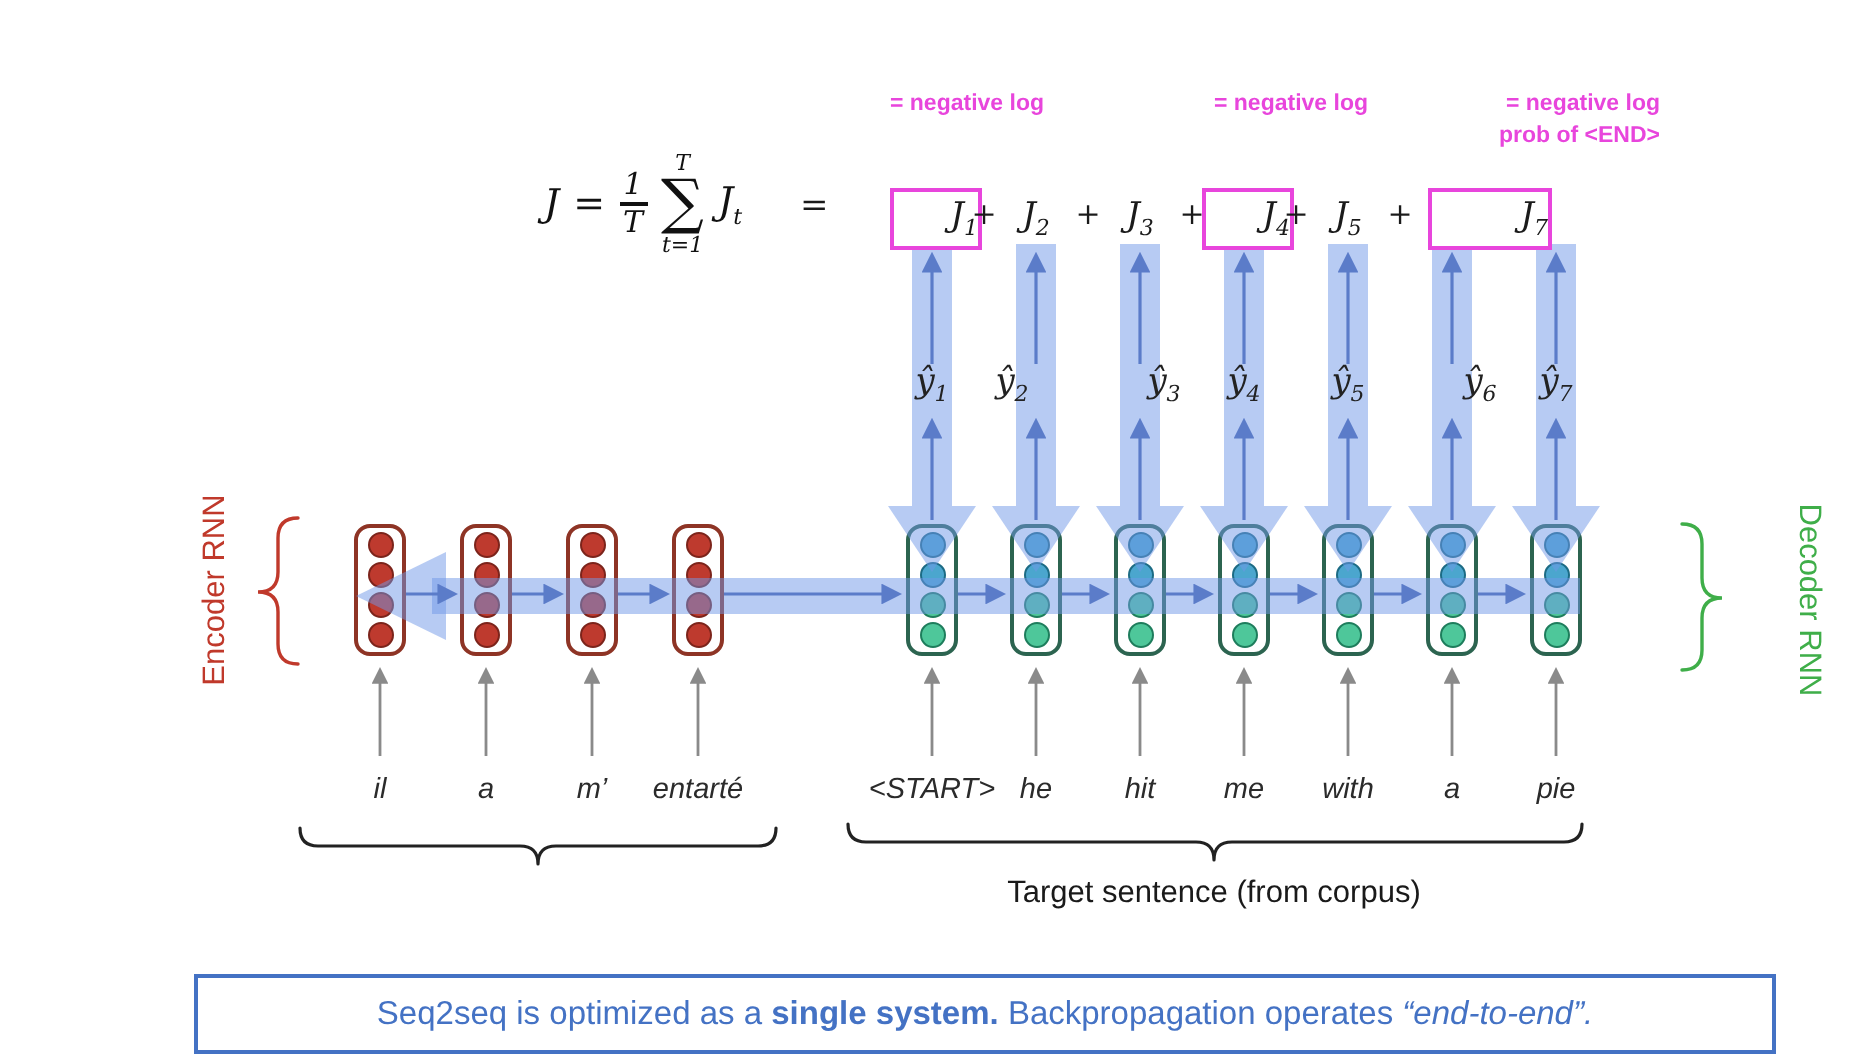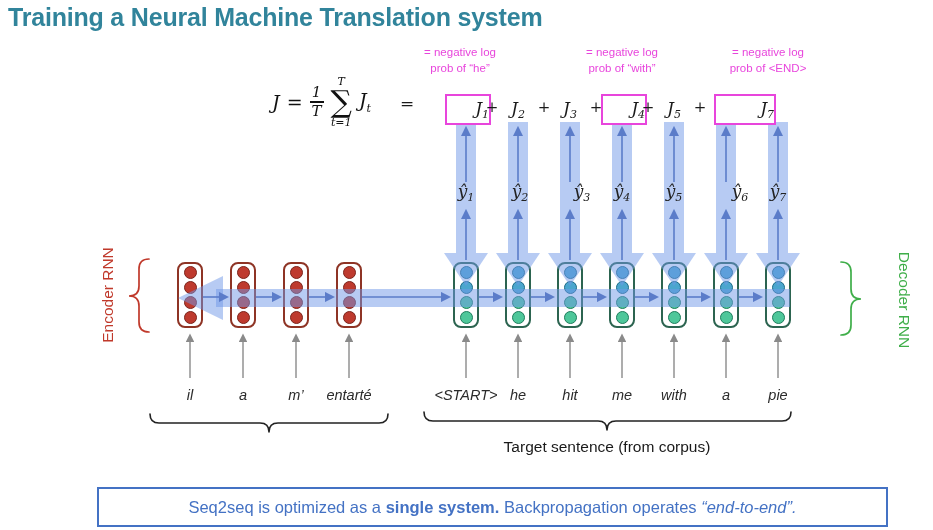--- a/index.html
+++ b/index.html
@@ -16,21 +16,21 @@
            font-family:"DejaVu Serif",serif;font-style:italic;font-size:19px;color:#111;}
   .frac{display:inline-flex;flex-direction:column;align-items:center;font-size:15px;line-height:15px;}
   .frac .bar{width:14px;height:1.4px;background:#111;margin:1px 0;}
   .bigsum{display:inline-flex;flex-direction:column;align-items:center;line-height:1;}
   .bigsum .lim{font-size:11px;font-style:italic;line-height:11px;}
   .bigsum .sigma{font-size:30px;font-style:normal;line-height:30px;}
   .math{font-family:"DejaVu Serif",serif;font-style:italic;}
   .math sub{font-size:11px;font-style:italic;}
   .eq2{left:400px;top:93px;font-family:"DejaVu Serif",serif;font-size:17px;}
 
-  .annot{top:44px;width:124px;text-align:center;font-size:11.5px;line-height:16px;color:#E845DC;}
+  .annot{top:44px;width:124px;text-align:right;font-size:11.5px;line-height:16px;color:#E845DC;font-weight:bold;}
 
   .jterm{top:98px;width:40px;text-align:center;font-size:17px;}
   .jbox{top:94px;width:42px;height:27px;border:2px solid #E845DC;background:#fff;
         display:flex;align-items:center;justify-content:flex-end;font-size:17px;}
   .plus{top:98px;width:14px;text-align:center;font-size:15px;font-family:"DejaVu Serif",serif;}
 
   .yhat{top:181px;width:32px;text-align:center;font-size:17px;color:#222;}
 
   .cellbox{top:262px;width:26px;height:66px;border-radius:8px;background:#fff;box-sizing:border-box;
            display:flex;flex-direction:column;align-items:center;justify-content:space-evenly;}
@@ -50,46 +50,43 @@
 
   .footer{left:97px;top:487px;width:791px;height:40px;border:2px solid #4472C4;box-sizing:border-box;
           display:flex;align-items:center;justify-content:center;font-size:16.5px;color:#4472C4;}
   .footer b{font-weight:bold;} .footer i{font-style:italic;}
 </style>
 </head>
 <body>
 
 <div class="canvas">
 
-  <div class="abs title z3">Training a Neural Machine Translation system</div>
 
   <div class="abs formula z3">
     <span class="math">J</span>
     <span class="math">=</span>
     <span class="frac">
       <span>1</span>
       <span class="bar"></span>
       <span>T</span>
     </span>
     <span class="bigsum">
       <span class="lim">T</span>
       <span class="sigma">∑</span>
       <span class="lim">t=1</span>
     </span>
     <span class="math"><span>J</span><sub>t</sub></span>
   </div>
   <div class="abs eq2 z3">=</div>
 
   <div class="abs annot z3" style="left:398px;">
     <div>= negative log</div>
-    <div>prob of “he”</div>
   </div>
   <div class="abs annot z3" style="left:560px;">
     <div>= negative log</div>
-    <div>prob of “with”</div>
   </div>
   <div class="abs annot z3" style="left:706px;">
     <div>= negative log</div>
     <div>prob of &lt;END&gt;</div>
   </div>
 
   <div class="abs jbox z3" style="left:445px;">
     <span class="math"><span>J</span><sub>1</sub></span>
   </div>
   <div class="abs plus z3" style="left:485px;">+</div>
@@ -103,21 +100,21 @@
   <div class="abs plus z3" style="left:641px;">+</div>
   <div class="abs jterm math z3" style="left:654px;"><span>J</span><sub>5</sub></div>
   <div class="abs plus z3" style="left:693px;">+</div>
   <div class="abs jterm math z3" style="left:706px;"><span>J</span><sub>6</sub></div>
   <div class="abs plus z3" style="left:745px;">+</div>
   <div class="abs jbox z3" style="left:714px;padding-left:16px;">
     <span class="math"><span>J</span><sub>7</sub></span>
   </div>
 
   <div class="abs yhat math z3" style="left:450px;"><span>ŷ</span><sub>1</sub></div>
-  <div class="abs yhat math z3" style="left:504px;text-align:center;"><span>ŷ</span><sub>2</sub></div>
+  <div class="abs yhat math z3" style="left:490px;text-align:center;"><span>ŷ</span><sub>2</sub></div>
   <div class="abs yhat math z3" style="left:566px;"><span>ŷ</span><sub>3</sub></div>
   <div class="abs yhat math z3" style="left:606px;"><span>ŷ</span><sub>4</sub></div>
   <div class="abs yhat math z3" style="left:658px;"><span>ŷ</span><sub>5</sub></div>
   <div class="abs yhat math z3" style="left:710px;margin-left:14px;"><span>ŷ</span><sub>6</sub></div>
   <div class="abs yhat math z3" style="left:762px;"><span>ŷ</span><sub>7</sub></div>
 
   <div class="abs cellbox encbox z1" style="left:177px;">
     <div class="cell cell-red"></div>
       <div class="cell cell-red"></div>
       <div class="cell cell-red"></div>

